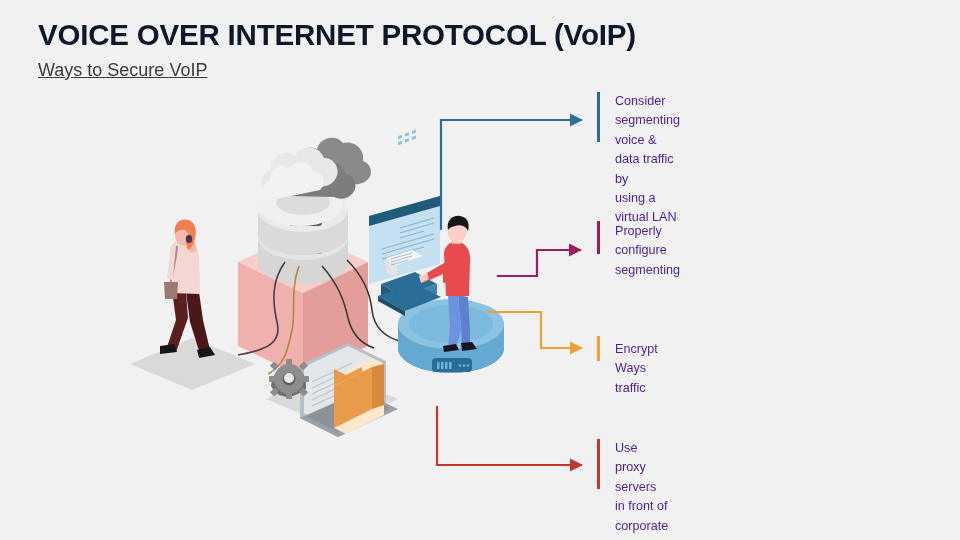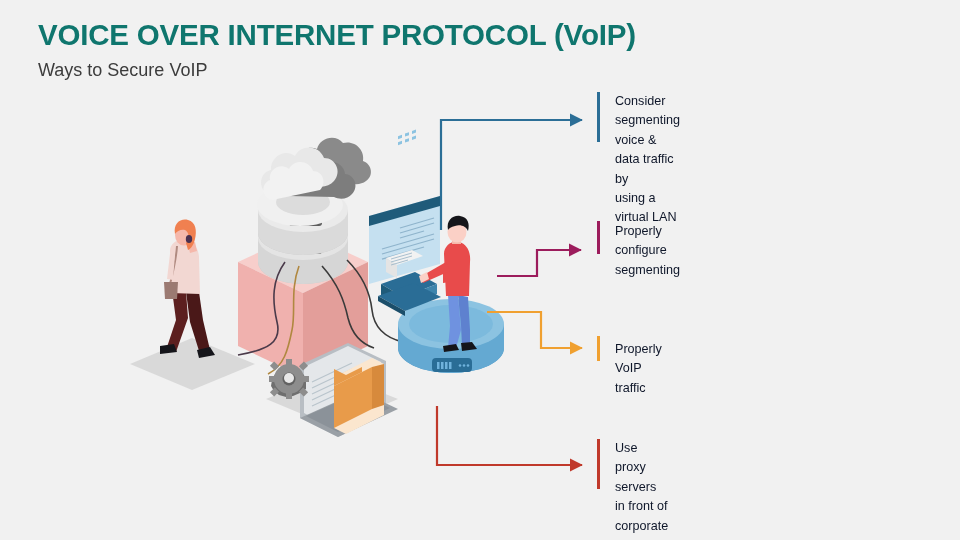--- a/index.html
+++ b/index.html
@@ -34,36 +34,37 @@
     white-space: nowrap;
   }
   #subtitle {
     position: absolute;
     left: 38px;
     top: 60px;
     font-size: 18px;
     font-weight: normal;
     color: #3c3c3c;
     white-space: nowrap;
+    text-decoration: underline;
   }
 
   
   .callout {
     position: absolute;
   }
   .callout-bar {
     position: absolute;
     width: 3px;
     border-radius: 0;
   }
   .callout-text {
     position: absolute;
     font-size: 12.6px;
     line-height: 19.4px;
-    color: #0f172a;
+    color: #4c1d95;
     white-space: pre-line;
   }
 
   
   #connectors {
     position: absolute;
     left: 0;
     top: 0;
     width: 960px;
     height: 540px;
@@ -77,21 +78,21 @@
     top: 0;
     width: 960px;
     height: 540px;
   }
 </style>
 </head>
 <body>
 
 <div id="slide" style="background: rgb(241, 241, 241);">
 
-  <div id="title" style="color: #0f766e;">VOICE OVER INTERNET PROTOCOL (VoIP)</div>
+  <div id="title" style="color: #0f172a;">VOICE OVER INTERNET PROTOCOL (VoIP)</div>
   <div id="subtitle" style="color: rgb(60, 60, 60);">Ways to Secure VoIP</div>
 
   <svg id="art" viewBox="0 0 960 540" xmlns="http://www.w3.org/2000/svg">
 
     <g>
       <polygon points="130,364 192,338 255,364 192,390" fill="#d9d9d9"></polygon>
     </g>
 
     <g>
       <polygon points="266,399 330,372 398,399 333,427" fill="#d9d9d9"></polygon>
@@ -350,21 +351,21 @@
   </div>
 
   <div class="callout">
     <div class="callout-bar" id="bar-1" style="left: 597px; top: 221px; height: 33px; background: rgb(156, 28, 92);"></div>
     <div class="callout-text" id="txt-1" style="left: 615px; top: 222px;">Properly configure
 segmenting</div>
   </div>
 
   <div class="callout">
     <div class="callout-bar" id="bar-2" style="left: 597px; top: 336px; height: 25px; background: rgb(240, 160, 48);"></div>
-    <div class="callout-text" id="txt-2" style="left: 615px; top: 340px;">Properly VoIP traffic</div>
+    <div class="callout-text" id="txt-2" style="left: 615px; top: 340px;">Encrypt Ways traffic</div>
   </div>
 
   <div class="callout">
     <div class="callout-bar" id="bar-3" style="left: 597px; top: 439px; height: 50px; background: rgb(192, 57, 43);"></div>
     <div class="callout-text" id="txt-3" style="left: 615px; top: 439px;">Use proxy servers in front of
 corporate firewalls to process
 incoming &amp; outgoing voice data</div>
   </div>
 
 </div>

